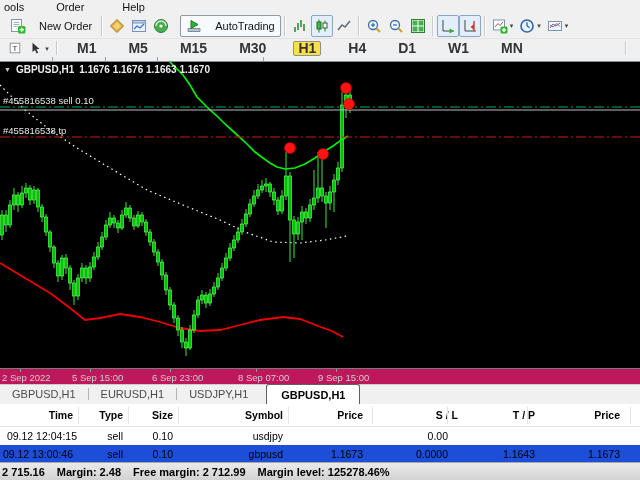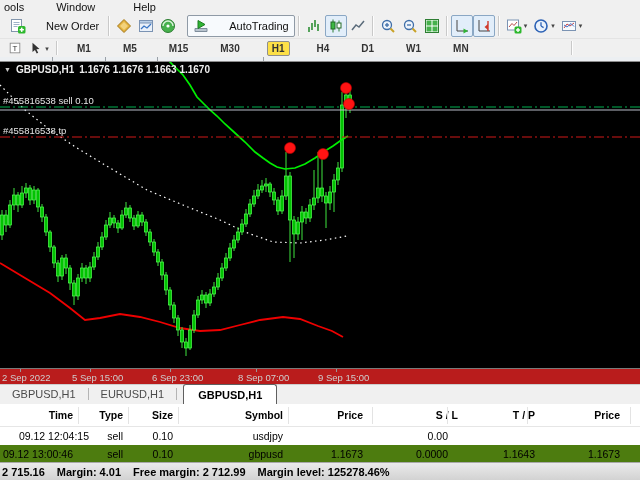--- a/index.html
+++ b/index.html
@@ -14,79 +14,79 @@
   .menu-item.help{margin-left:30px;}
   
   .toolbar1{position:absolute;left:0;top:13px;width:640px;height:26px;background:#f0f0f0;
     display:flex;align-items:center;border-bottom:1px solid #e4e4e4;box-sizing:border-box;}
   .toolbar2{position:absolute;left:0;top:39px;width:640px;height:18px;background:#f0f0f0;
     display:flex;align-items:center;}
   .tb-btn{height:22px;display:flex;align-items:center;justify-content:center;
     border:1px solid transparent;box-sizing:border-box;padding:0 2px;border-radius:2px;}
   .tb-btn .ic{width:16px;height:16px;display:block;}
   .tb-btn .ic svg{width:16px;height:16px;display:block;}
-  .tb-btn.labeled{padding:0 5px;gap:20px;font-size:11px;color:#111;justify-content:center;}
+  .tb-btn.labeled{padding:0 5px;gap:13px;font-size:11px;color:#111;justify-content:center;}
   .tb-btn.active{border:1px solid #8f9aa6;background:#f7fafd;}
   .tb-btn.pressed{border:1px solid #8aa7c4;background:#e2eefa;}
   .tb-sep{width:1px;height:20px;background:#c9c9c9;border-right:1px solid #fdfdfd;margin:0 3px;}
   .tb-sep.short{height:14px;}
   .caret{font-size:7px;color:#444;margin-left:2px;line-height:1;}
   .tf-btn{height:15px;min-width:20px;padding:0 4px;display:flex;align-items:center;justify-content:center;
-    font-size:10px;font-weight:600;color:#333;border:1px solid transparent;box-sizing:border-box;margin:0 11px;border-radius:2px;}
+    font-size:14px;font-weight:600;color:#333;border:1px solid transparent;box-sizing:border-box;margin:0 11px;border-radius:2px;}
   .tf-btn.pressed{border:1px solid #8f8f8f;background:#fde047;}
   .tool2-btn{height:16px;width:18px;display:flex;align-items:center;justify-content:center;
     border:1px solid transparent;}
   .tool2-btn svg{width:14px;height:14px;display:block;}
   
   .ridge{position:absolute;left:0;top:57px;width:640px;height:5px;background:#eceff2;
     border-bottom:1px solid #8c8c8c;box-sizing:border-box;}
   .ridge .tick{position:absolute;top:0;width:1px;height:4px;background:#9aa0a6;}
   
   .chart{position:absolute;left:0;top:62px;width:640px;height:306px;background:#000;overflow:hidden;}
   .chart svg{position:absolute;left:0;top:0;}
   .chart-title{position:absolute;left:4px;top:2px;color:#eee;font-size:10px;font-weight:600;
     display:flex;align-items:center;gap:5px;white-space:nowrap;}
   .chart-title .tri{color:#c8c8c8;font-size:7px;}
   .order-label{position:absolute;left:3px;color:#e6e6e6;font-size:9.5px;white-space:nowrap;}
   .order-label.sell{top:33px;}
   .order-label.tp{top:63px;}
   
-  .time-axis{position:absolute;left:0;top:368px;width:640px;height:16px;background:#b91c1c;
+  .time-axis{position:absolute;left:0;top:368px;width:640px;height:16px;background:#be185d;
     border-top:1px solid #7a7a7a;box-sizing:border-box;}
   .axis-label{position:absolute;top:3px;font-size:9.5px;color:#cfcfcf;white-space:nowrap;}
   .axis-tick{position:absolute;top:0;width:1px;height:3px;background:#9a9a9a;}
   
   .tabs{position:absolute;left:0;top:384px;width:640px;height:20px;background:#f0f0f0;
     border-top:1px solid #cdcdcd;box-sizing:border-box;display:flex;align-items:flex-end;}
   .tab{height:20px;display:flex;align-items:center;padding:0 12px;font-size:11px;color:#4a4a4a;}
   .tab-sep{width:1px;height:12px;background:#b4b4b4;margin-bottom:4px;}
   .tab.active{background:#fff;border:1px solid #5f5f5f;border-bottom:none;border-radius:3px 3px 0 0;
     color:#000;font-weight:700;height:19px;margin-left:6px;padding:0 14px;}
   
   .trade-table{position:absolute;left:0;top:404px;width:640px;height:58px;background:#fff;font-size:10.5px;color:#000;}
   .t-header{position:absolute;left:0;top:0;width:640px;height:22px;font-weight:700;}
   .t-cell{position:absolute;text-align:right;white-space:nowrap;overflow:hidden;}
   .t-vline{position:absolute;top:3px;width:1px;height:17px;background:#e3e3e3;}
   .t-hline{position:absolute;left:0;width:640px;height:1px;background:#e6e6e6;}
   .t-row{position:absolute;left:0;width:640px;height:18px;}
-  .t-row.alt{background:#4d7c0f;}
+  .t-row.alt{background:#1d4ed8;}
   
   .statusbar{position:absolute;left:0;top:462px;width:640px;height:18px;
     background:linear-gradient(#ebebeb,#d2d2d2);border-top:1px solid #a8a8a8;box-sizing:border-box;
     display:flex;align-items:center;gap:12px;padding-left:2px;font-size:11px;font-weight:700;color:#000;}
   .statusbar span{white-space:nowrap;}
 </style>
 </head>
 <body>
 
 <div class="screen">
 
   <div class="menubar">
     <div class="menu-item first">ools</div>
-    <div class="menu-item win">Window</div>
+    <div class="menu-item win">Order</div>
     <div class="menu-item help">Help</div>
   </div>
 
   <div class="toolbar1">
     <div class="tb-btn labeled" style="margin-left:4px">
       <span class="ic">
           <svg viewBox="0 0 16 16">
             <rect x="1.5" y="1.5" width="10" height="12" fill="#fff" stroke="#8396ad"></rect>
             <line x1="3.5" y1="4.5" x2="9.5" y2="4.5" stroke="#9fb3c8"></line>
             <line x1="3.5" y1="6.5" x2="9.5" y2="6.5" stroke="#9fb3c8"></line>
@@ -496,20 +496,21 @@
       <div class="axis-tick" style="left: 256px;"></div>
       <div class="axis-label" style="left: 318px;">9 Sep 15:00</div>
       <div class="axis-tick" style="left: 336px;"></div>
     </div>
 
   <div class="tabs" id="tabs">
       <div class="tab">GBPUSD,H1</div>
       <div class="tab-sep"></div>
       <div class="tab">EURUSD,H1</div>
       <div class="tab-sep"></div>
+      <div class="tab">USDJPY,H1</div>
       <div class="tab active">GBPUSD,H1</div>
     </div>
 
   <div class="trade-table" id="trade-table">
       <div class="t-header">
         <div class="t-cell" style="top: 5px; left: 0px; width: 73px;">Time</div>
         <div class="t-cell" style="top: 5px; left: 13px; width: 110px;">Type</div>
         <div class="t-cell" style="top: 5px; left: 173px; width: 110px;">Symbol</div>
         <div class="t-cell" style="top: 5px; left: 63px; width: 110px;">Size</div>
         <div class="t-cell" style="top: 5px; left: 253px; width: 110px;">Price</div>
@@ -520,38 +521,38 @@
         <div class="t-vline" style="left: 128px;"></div>
         <div class="t-vline" style="left: 178px;"></div>
         <div class="t-vline" style="left: 288px;"></div>
         <div class="t-vline" style="left: 372px;"></div>
         <div class="t-vline" style="left: 447px;"></div>
         <div class="t-vline" style="left: 527px;"></div>
         <div class="t-vline" style="left: 630px;"></div>
       </div>
       <div class="t-hline" style="top: 22px;"></div>
       <div class="t-row" style="top: 23px;">
-        <div class="t-cell" style="top: 3px; left: 16px; width: 73px;">09.12 12:04:15</div>
+        <div class="t-cell" style="top: 3px; left: 4px; width: 73px;">09.12 12:04:15</div>
         <div class="t-cell" style="top: 3px; left: 13px; width: 110px;">sell</div>
         <div class="t-cell" style="top: 3px; left: 63px; width: 110px;">0.10</div>
         <div class="t-cell" style="top: 3px; left: 173px; width: 110px;">usdjpy</div>
         <div class="t-cell" style="top: 3px; left: 338px; width: 110px;">0.00</div>
       </div>
       <div class="t-row alt" style="top: 41px;">
         <div class="t-cell" style="top: 3px; left: 0px; width: 73px;">09.12 13:00:46</div>
         <div class="t-cell" style="top: 3px; left: 13px; width: 110px;">sell</div>
         <div class="t-cell" style="top: 3px; left: 63px; width: 110px;">0.10</div>
         <div class="t-cell" style="top: 3px; left: 173px; width: 110px;">gbpusd</div>
         <div class="t-cell" style="top: 3px; left: 253px; width: 110px;">1.1673</div>
         <div class="t-cell" style="top: 3px; left: 338px; width: 110px;">0.0000</div>
         <div class="t-cell" style="top: 3px; left: 425px; width: 110px;">1.1643</div>
         <div class="t-cell" style="top: 3px; left: 510px; width: 110px;">1.1673</div>
       </div>
     </div>
 
   <div class="statusbar" id="statusbar">
       <span>2 715.16</span>
-      <span>Margin: 4.01</span>
+      <span>Margin: 2.48</span>
       <span>Free margin: 2 712.99</span>
       <span>Margin level: 125278.46%</span>
     </div>
 
 </div>
 
 </body></html>

